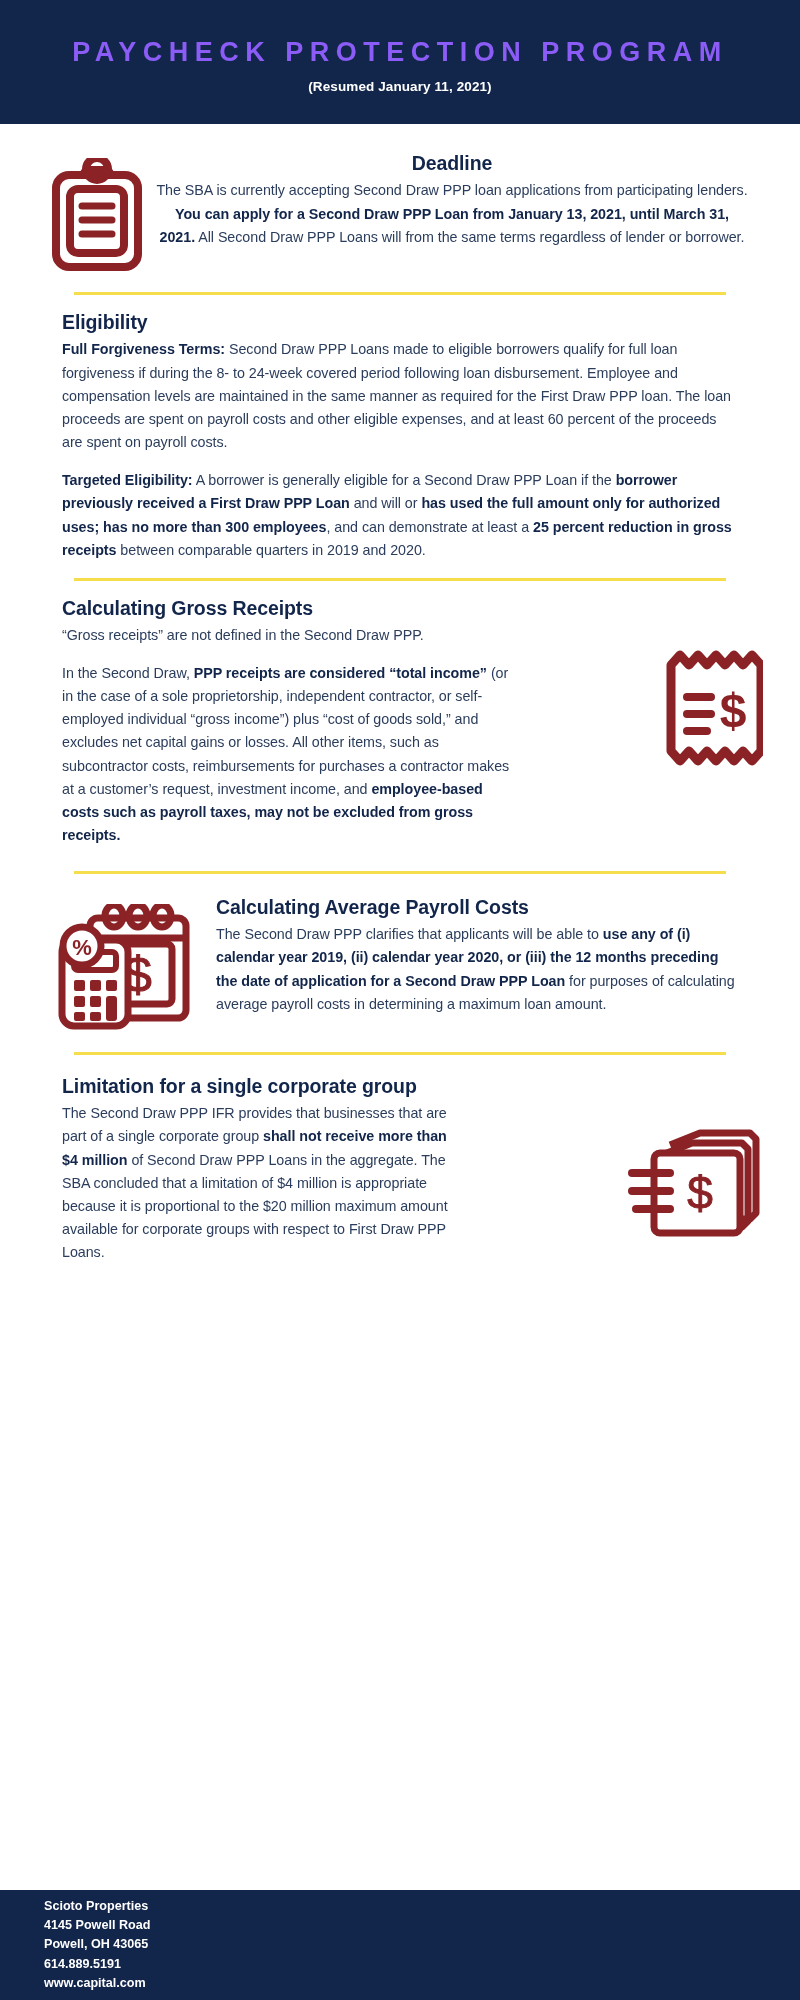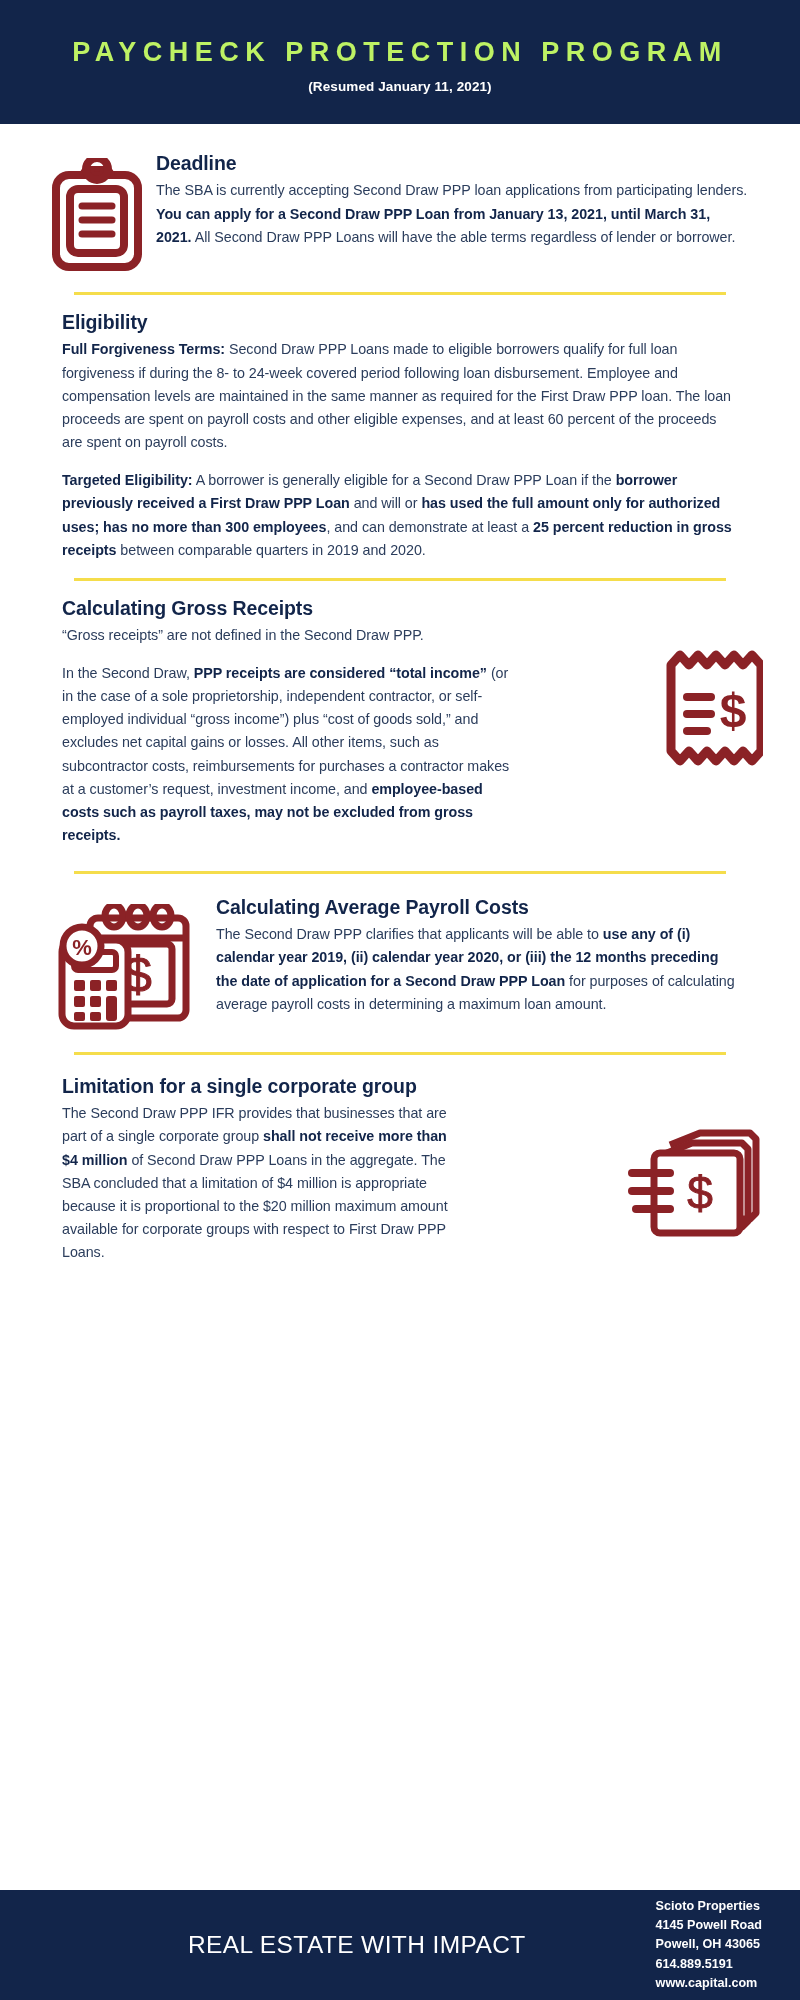--- a/index.html
+++ b/index.html
@@ -20,21 +20,21 @@
     flex-direction: column;
   }
 
   
   .header {
     background: #12254a;
     padding: 34px 60px 30px 60px;
     text-align: center;
   }
   .header-kicker {
-    color: #bef264;
+    color: #8b5cf6;
     font-size: 27px;
     font-weight: bold;
     letter-spacing: 6.5px;
     line-height: 1.35;
     text-transform: uppercase;
   }
   .header-sub {
     color: #ffffff;
     font-size: 13.5px;
     font-weight: bold;
@@ -85,21 +85,21 @@
     font-size: 14.3px;
     line-height: 1.62;
     letter-spacing: -0.05px;
   }
   p.body + p.body { margin-top: 15px; }
   p.body b { color: #12254a; font-weight: bold; }
 
   
   .deadline { padding: 28px 0 0 0; }
   .deadline .icon-box { width: 118px; padding-top: 6px; }
-  .deadline .text { flex: 1; padding-right: 14px; }
+  .deadline .text { flex: 1; padding-right: 14px; text-align: center; }
 
   
   .eligibility { padding: 0 24px 0 24px; }
 
   
   .gross { padding: 0 24px 0 24px; position: relative; }
   .gross .receipt-icon {
     position: absolute;
     right: -6px;
     top: 52px;
@@ -177,21 +177,21 @@
             <circle cx="50" cy="11" r="3" fill="#8b2226"></circle>
             <g stroke="#8b2226" stroke-width="7" stroke-linecap="round">
               <line x1="35" y1="48" x2="65" y2="48"></line>
               <line x1="35" y1="62" x2="65" y2="62"></line>
               <line x1="35" y1="76" x2="65" y2="76"></line>
             </g>
           </svg>
         </div>
         <div class="text">
           <div class="sec-title">Deadline</div>
-          <p class="body"><span>The SBA is currently accepting Second Draw PPP loan applications from participating lenders. </span><b>You can apply for a Second Draw PPP Loan from January 13, 2021, until March 31, 2021.</b><span> All Second Draw PPP Loans will have the able terms regardless of lender or borrower.</span></p>
+          <p class="body"><span>The SBA is currently accepting Second Draw PPP loan applications from participating lenders. </span><b>You can apply for a Second Draw PPP Loan from January 13, 2021, until March 31, 2021.</b><span> All Second Draw PPP Loans will from the same terms regardless of lender or borrower.</span></p>
         </div>
       </div>
     </div>
 
     <div class="divider"></div>
 
     <div class="section eligibility">
       <div class="sec-title">Eligibility</div>
       <p class="body"><b>Full Forgiveness Terms:</b><span> Second Draw PPP Loans made to eligible borrowers qualify for full loan forgiveness if during the 8- to 24-week covered period following loan disbursement. Employee and compensation levels are maintained in the same manner as required for the First Draw PPP loan. The loan proceeds are spent on payroll costs and other eligible expenses, and at least 60 percent of the proceeds are spent on payroll costs.</span></p>
       <p class="body"><b>Targeted Eligibility:</b><span> A borrower is generally eligible for a Second Draw PPP Loan if the </span><b>borrower previously received a First Draw PPP Loan</b><span> and will or </span><b>has used the full amount only for authorized uses;</b><span> </span><b>has no more than 300 employees</b><span>, and can demonstrate at least a </span><b>25 percent reduction in gross receipts</b><span> between comparable quarters in 2019 and 2020.</span></p>
@@ -277,21 +277,20 @@
           <text x="72" y="82" font-family="Liberation Sans, sans-serif" font-size="46" fill="#8b2226" text-anchor="middle" stroke="#8b2226" stroke-width="1">$</text>
         </svg>
       </div>
       <div class="sec-title">Limitation for a single corporate group</div>
       <p class="body narrow"><span>The Second Draw PPP IFR provides that businesses that are part of a single corporate group </span><b>shall not receive more than $4 million</b><span> of Second Draw PPP Loans in the aggregate.  The SBA concluded that a limitation of $4 million is appropriate because it is proportional to the $20 million maximum amount available for corporate groups with respect to First Draw PPP Loans.</span></p>
     </div>
 
   </div>
 
   <div class="footer">
-    <div class="footer-tag">REAL ESTATE WITH IMPACT</div>
     <div class="footer-contact">
       <div>Scioto Properties</div>
       <div>4145 Powell Road</div>
       <div>Powell, OH 43065</div>
       <div>614.889.5191</div>
       <div>www.capital.com</div>
     </div>
   </div>
 
 </div>

